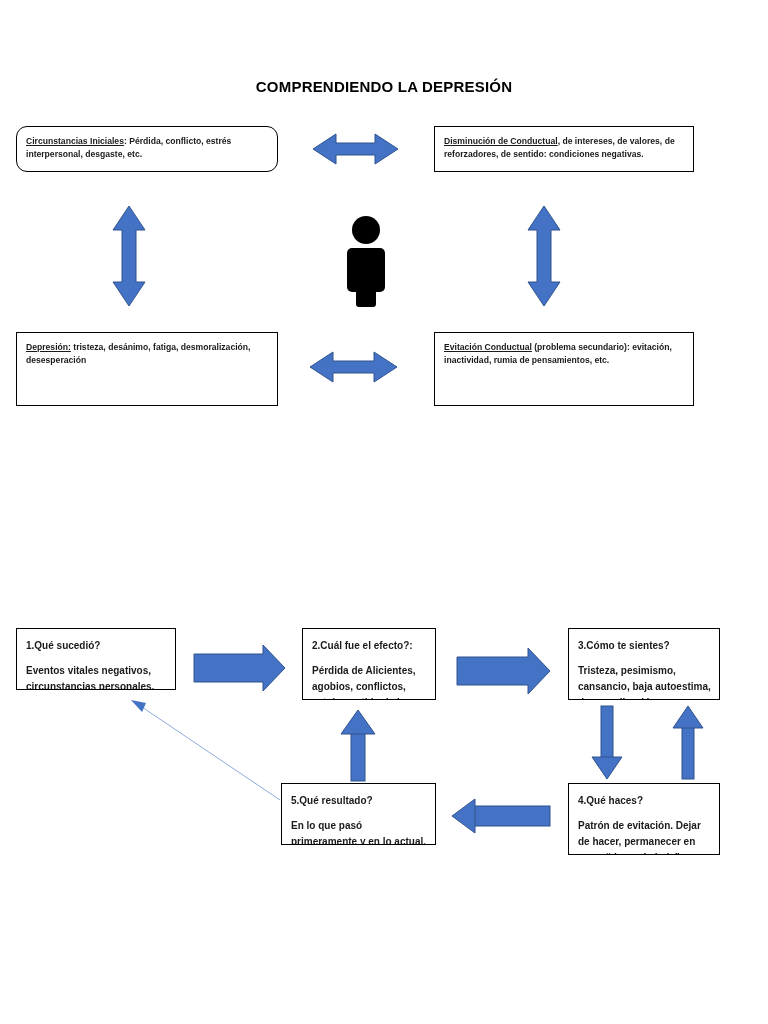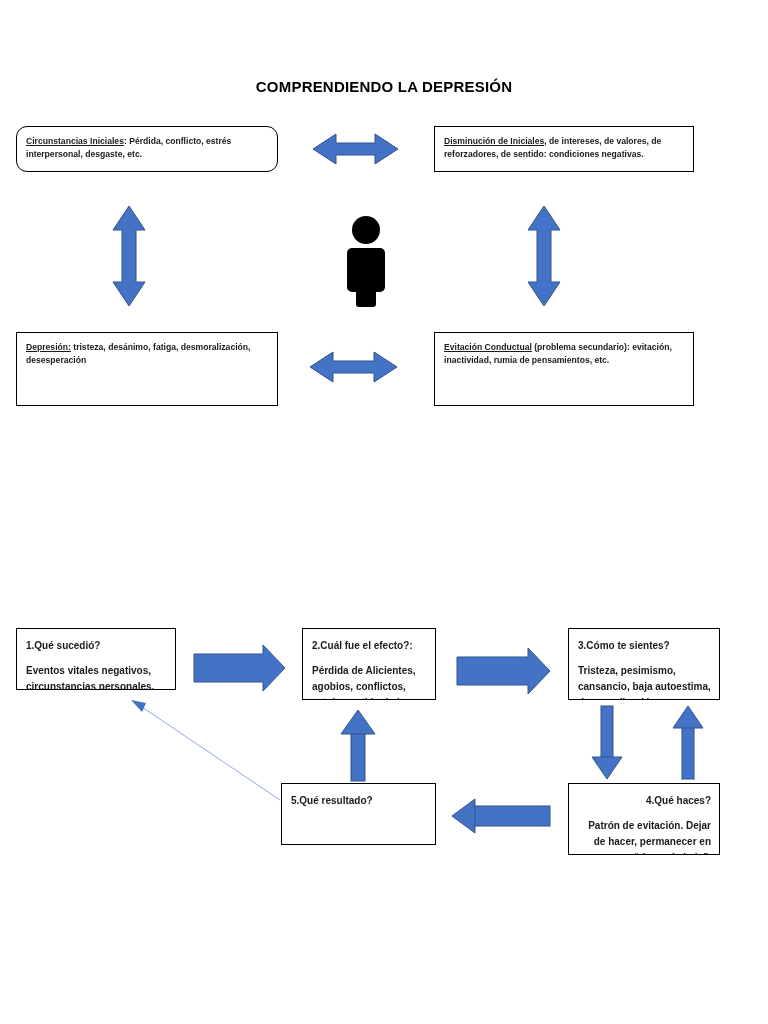--- a/index.html
+++ b/index.html
@@ -69,21 +69,21 @@
     color: #1a1a1a;
     padding: 9px 8px 6px 9px;
     overflow: hidden;
   }
   .fbox .q { display: block; margin-bottom: 9px; }
   .fbox .a { display: block; }
 
   #flow-1 { left: 16px;  top: 628px; width: 160px; height: 62px; }
   #flow-2 { left: 302px; top: 628px; width: 134px; height: 72px; }
   #flow-3 { left: 568px; top: 628px; width: 152px; height: 72px; }
-  #flow-4 { left: 568px; top: 783px; width: 152px; height: 72px; text-align: right; }
+  #flow-4 { left: 568px; top: 783px; width: 152px; height: 72px; }
   #flow-5 { left: 281px; top: 783px; width: 155px; height: 62px; }
 
   
   #arrows {
     position: absolute;
     left: 0; top: 0;
     width: 768px; height: 1024px;
     pointer-events: none;
   }
   .arrow-shape { fill: #4472C4; stroke: #2F528F; stroke-width: 1; }
@@ -105,21 +105,21 @@
 
 <div id="page">
 
   <div class="doc-title">COMPRENDIENDO LA DEPRESIÓN</div>
 
   <div class="tbox" id="box-circunstancias">
     <span class="lead">Circunstancias Iniciales</span><span class="body">: Pérdida, conflicto, estrés interpersonal, desgaste, etc.</span>
   </div>
 
   <div class="tbox" id="box-disminucion">
-    <span class="lead">Disminución de Iniciales</span><span class="body">, de intereses, de valores, de reforzadores, de sentido: condiciones negativas.</span>
+    <span class="lead">Disminución de Conductual</span><span class="body">, de intereses, de valores, de reforzadores, de sentido: condiciones negativas.</span>
   </div>
 
   <div class="tbox" id="box-depresion">
     <span class="lead">Depresión:</span><span class="body"> tristeza, desánimo, fatiga, desmoralización, desesperación</span>
   </div>
 
   <div class="tbox" id="box-evitacion">
     <span class="lead">Evitación Conductual</span><span class="body"> (problema secundario): evitación, inactividad, rumia de pensamientos, etc.</span>
   </div>
 
@@ -146,20 +146,21 @@
     <span class="a">Tristeza, pesimismo, cansancio, baja autoestima, desmoralización, desesperanza.</span>
   </div>
 
   <div class="fbox" id="flow-4">
     <span class="q">4.Qué haces?</span>
     <span class="a">Patrón de evitación. Dejar de hacer, permanecer en casa, “darse de baja”, rumiar</span>
   </div>
 
   <div class="fbox" id="flow-5">
     <span class="q">5.Qué resultado?</span>
+    <span class="a">En lo que pasó primeramente y en lo actual.</span>
   </div>
 
   <svg id="arrows" viewBox="0 0 768 1024" xmlns="http://www.w3.org/2000/svg">
 
     <polygon class="arrow-shape" points="313,149 336,134 336,143 375,143 375,134 398,149 375,164 375,155 336,155 336,164"></polygon>
 
     <polygon class="arrow-shape" points="129,206 145,230 136,230 136,282 145,282 129,306 113,282 122,282 122,230 113,230"></polygon>
 
     <polygon class="arrow-shape" points="544,206 560,230 551,230 551,282 560,282 544,306 528,282 537,282 537,230 528,230"></polygon>
 

